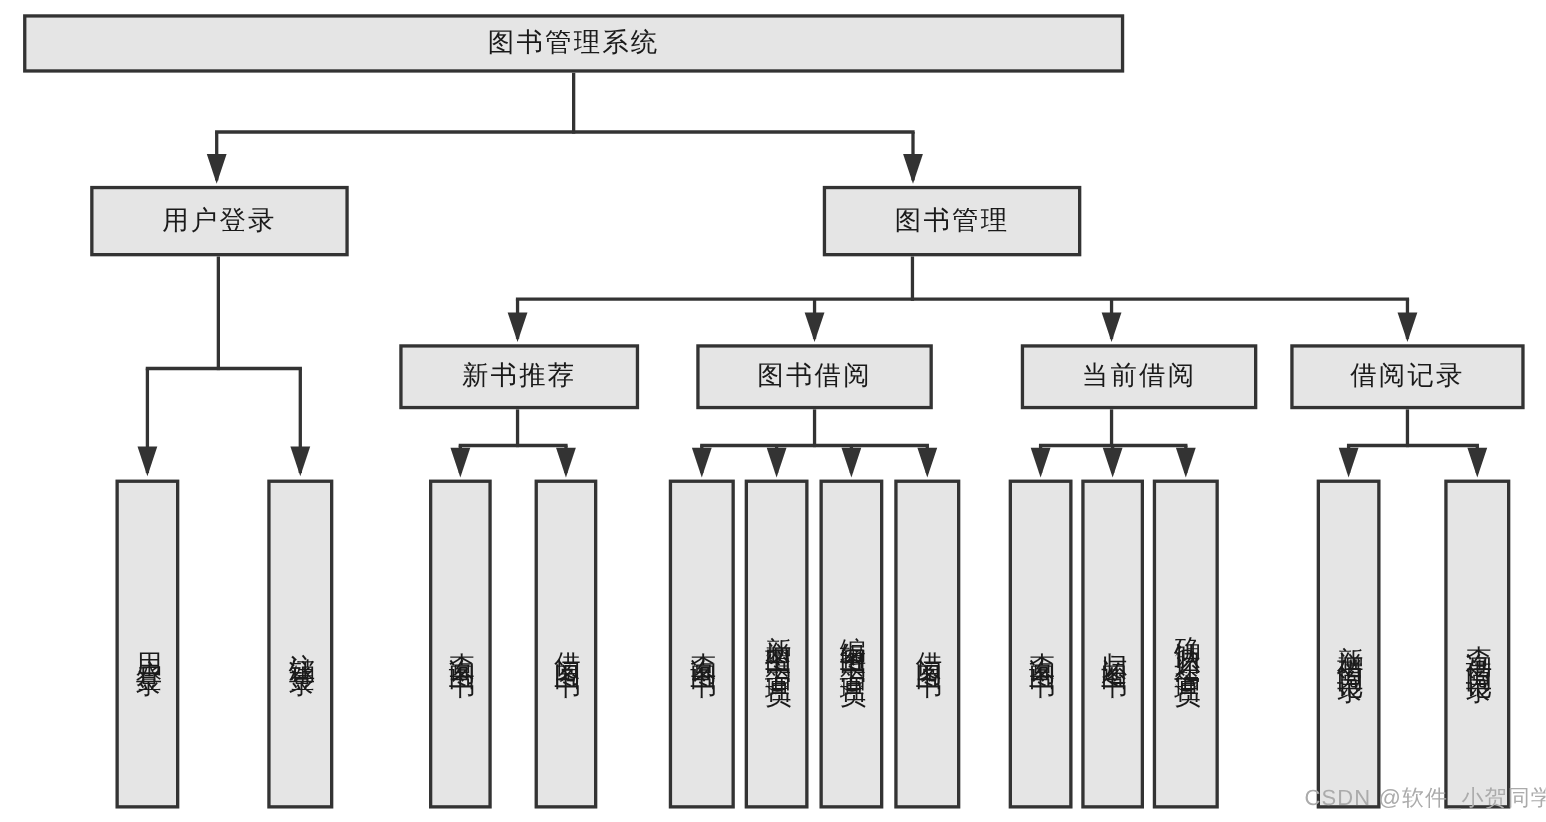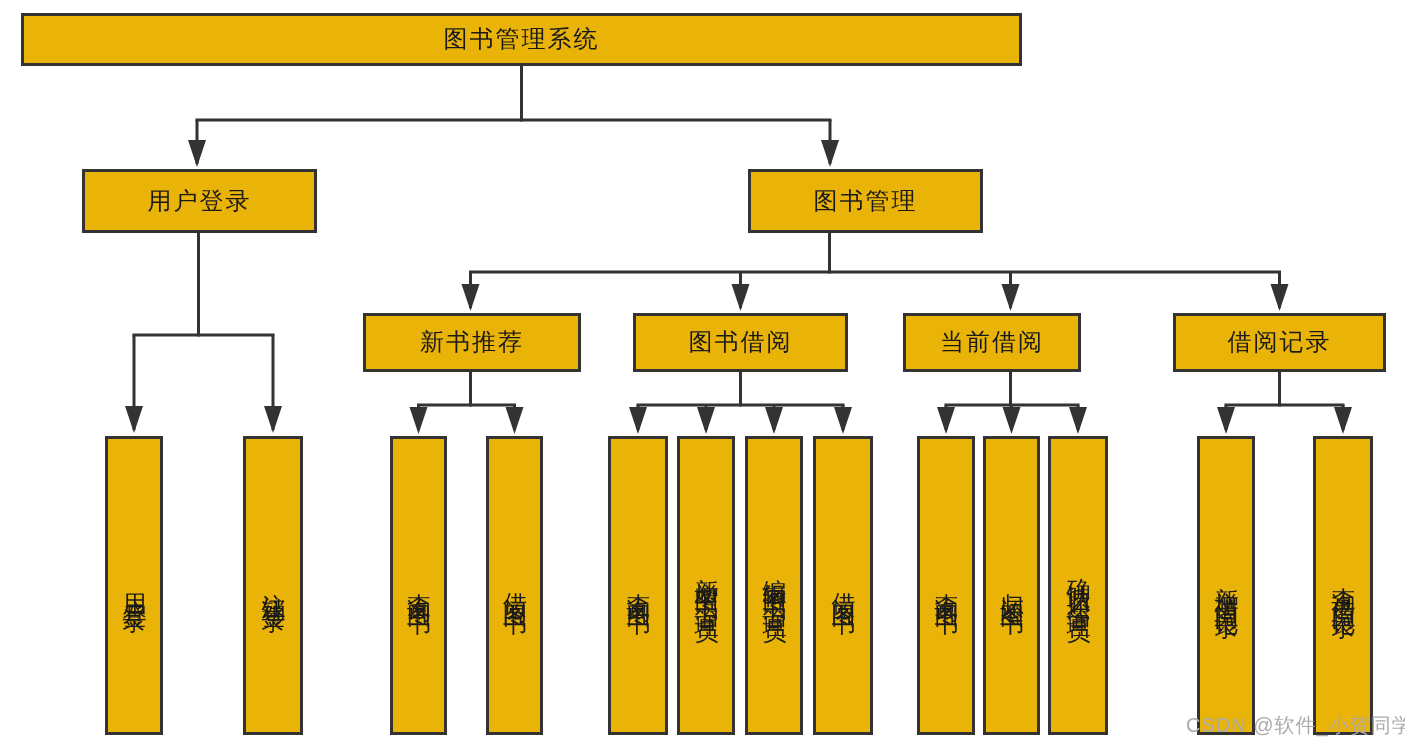--- a/index.html
+++ b/index.html
@@ -18,21 +18,21 @@
     position: absolute;
     left: 0; top: 0;
     width: 1405px; height: 747px;
     pointer-events: none;
   }
   .wires line { stroke: #333333; stroke-width: 3; }
   .wires polygon { fill: #333333; }
   .box {
     position: absolute;
     box-sizing: border-box;
-    background: #eab308;
+    background: #e5e5e5;
     border: 3px solid #333333;
     display: flex;
     align-items: center;
     justify-content: center;
     font-size: 24px;
     color: #1a1a1a;
     letter-spacing: 2px;
     text-align: left;
     line-height: 1.2;
     z-index: 2;
@@ -135,21 +135,21 @@
     </g>
   </svg>
 
   <div class="box" style="left:21px;top:13px;width:1001px;height:53px">图书管理系统</div>
 
   <div class="box" style="left:82px;top:169px;width:235px;height:64px">用户登录</div>
   <div class="box" style="left:748px;top:169px;width:235px;height:64px">图书管理</div>
 
   <div class="box" style="left:363px;top:313px;width:218px;height:59px">新书推荐</div>
   <div class="box" style="left:633px;top:313px;width:215px;height:59px">图书借阅</div>
-  <div class="box" style="left:903px;top:313px;width:178px;height:59px">当前借阅</div>
+  <div class="box" style="left:928px;top:313px;width:215px;height:59px">当前借阅</div>
   <div class="box" style="left:1173px;top:313px;width:213px;height:59px">借阅记录</div>
 
   <div class="box vbox" style="left:105px;top:436px;width:58px;height:299px">用户登录</div>
   <div class="box vbox" style="left:243px;top:436px;width:60px;height:299px">注销登录</div>
 
   <div class="box vbox" style="left:390px;top:436px;width:57px;height:299px">查询图书</div>
   <div class="box vbox" style="left:486px;top:436px;width:57px;height:299px">借阅图书</div>
 
   <div class="box vbox" style="left:608px;top:436px;width:60px;height:299px">查询图书</div>
   <div class="box vbox" style="left:677px;top:436px;width:58px;height:299px">新增图书（管理员）</div>

